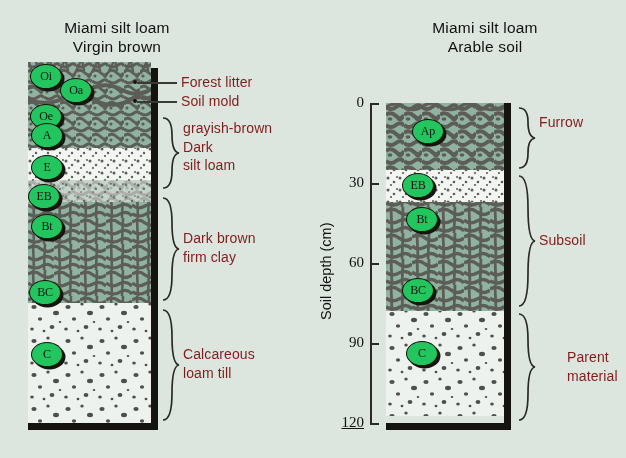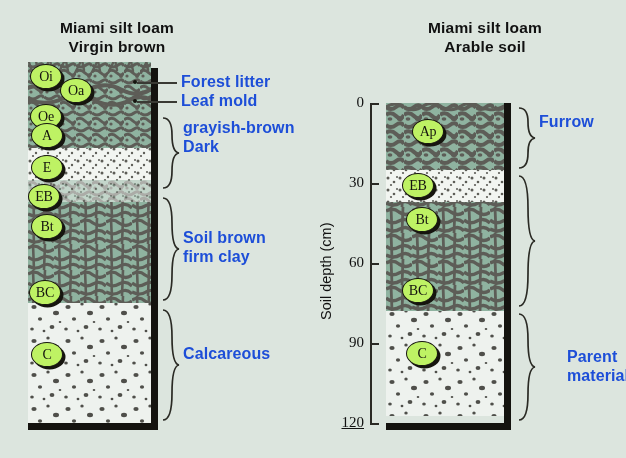--- a/index.html
+++ b/index.html
@@ -4,47 +4,47 @@
 <style>
   html,body{margin:0;padding:0;}
   body{
     width:626px;height:458px;overflow:hidden;
     background:#dce5de;
     font-family:"Liberation Sans", sans-serif;
     color:#14130f;
     position:relative;
   }
   .stage{position:absolute;left:0;top:0;width:626px;height:458px;}
-  .abs{position:absolute;font-weight:bold;}
+  .abs{position:absolute;}
 
   
   .title{
     font-size:15.5px;line-height:19px;text-align:center;
     letter-spacing:.2px;color:#111;
   }
 
   
   .column{position:absolute;overflow:hidden;}
   .edge-right{position:absolute;width:7px;background:#14130f;}
   .edge-bottom{position:absolute;height:7px;background:#14130f;}
 
   
   .tag{
     position:absolute;
     width:30px;height:23px;border-radius:50%;
-    background:#bef264;border:1.6px solid #16150f;
+    background:#22c55e;border:1.6px solid #16150f;
     box-shadow:2.5px 2.5px 0 0 #16150f;
     display:flex;align-items:center;justify-content:center;
-    font-size:14px;font-weight:400;color:#14130f;
+    font-size:12px;font-weight:400;color:#14130f;
     letter-spacing:-.2px;
     font-family:"Liberation Serif", serif;
   }
 
   
-  .callout{font-size:16px;line-height:18.5px;color:#1d4ed8;letter-spacing:.1px;}
+  .callout{font-size:14px;line-height:18.5px;color:#7f1d1d;letter-spacing:.1px;}
   .leader{position:absolute;height:1.6px;background:#3a3a34;}
   .dot{position:absolute;width:4px;height:4px;border-radius:50%;background:#16150f;}
 
   
   .axis-line{position:absolute;width:1.7px;background:#2a2a24;}
   .tick{position:absolute;height:1.7px;width:9px;background:#2a2a24;}
   .ticklabel{position:absolute;font-size:15px;color:#111;text-align:right;
              font-family:"Liberation Serif", serif;}
   .axis-title{
     position:absolute;font-size:14.5px;color:#111;white-space:nowrap;
@@ -157,43 +157,45 @@
 
   <div class="edge-right" style="left:151px;top:68px;height:362px;"></div>
   <div class="edge-bottom" style="left:28px;top:423px;width:130px;"></div>
 
   <div class="dot" style="left:133px;top:80px;"></div>
   <div class="leader" style="left:137px;top:82px;width:40px;"></div>
   <div class="abs callout" style="left:181px;top:73px;">Forest litter</div>
 
   <div class="dot" style="left:133px;top:99px;"></div>
   <div class="leader" style="left:137px;top:101px;width:40px;"></div>
-  <div class="abs callout" style="left:181px;top:92px;">Leaf mold</div>
+  <div class="abs callout" style="left:181px;top:92px;">Soil mold</div>
 
   <svg class="brace" style="left:160px;top:116px;" width="20" height="74">
     <path d="M3 2 Q12 2 12 19 Q12 36 19 37 Q12 38 12 55 Q12 72 3 72" stroke="#2a2a24" stroke-width="1.7" fill="none"></path>
   </svg>
   <div class="abs callout" style="left:183px;top:119px;width:145px;">
     <div>grayish-brown</div>
     <div>Dark</div>
+    <div>silt loam</div>
   </div>
 
   <svg class="brace" style="left:160px;top:196px;" width="20" height="106">
     <path d="M3 2 Q12 2 12 27 Q12 52 19 53 Q12 54 12 79 Q12 104 3 104" stroke="#2a2a24" stroke-width="1.7" fill="none"></path>
   </svg>
   <div class="abs callout" style="left:183px;top:229px;width:145px;">
-    <div>Soil brown</div>
+    <div>Dark brown</div>
     <div>firm clay</div>
   </div>
 
   <svg class="brace" style="left:160px;top:308px;" width="20" height="114">
     <path d="M3 2 Q12 2 12 29 Q12 56 19 57 Q12 58 12 85 Q12 112 3 112" stroke="#2a2a24" stroke-width="1.7" fill="none"></path>
   </svg>
   <div class="abs callout" style="left:183px;top:345px;width:145px;">
     <div>Calcareous</div>
+    <div>loam till</div>
   </div>
 
   <div class="axis-title" style="left:318px;top:320px;">Soil depth (cm)</div>
 
   <div class="axis-line" style="left:370px;top:103px;height:320px;"></div>
 
   <div class="tick" style="left:370px;top:103px;"></div>
   <div class="ticklabel" style="left:336px;top:94px;width:28px;">0</div>
 
   <div class="tick" style="left:370px;top:183px;"></div>
@@ -280,20 +282,23 @@
   <svg class="brace" style="left:516px;top:106px;" width="20" height="64">
     <path d="M3 2 Q12 2 12 16 Q12 31 19 32 Q12 33 12 47 Q12 62 3 62" stroke="#2a2a24" stroke-width="1.7" fill="none"></path>
   </svg>
   <div class="abs callout" style="left:539px;top:113px;width:86px;">
     <div>Furrow</div>
   </div>
 
   <svg class="brace" style="left:516px;top:174px;" width="20" height="134">
     <path d="M3 2 Q12 2 12 34 Q12 66 19 67 Q12 68 12 100 Q12 132 3 132" stroke="#2a2a24" stroke-width="1.7" fill="none"></path>
   </svg>
+  <div class="abs callout" style="left:539px;top:231px;width:86px;">
+    <div>Subsoil</div>
+  </div>
 
   <svg class="brace" style="left:516px;top:312px;" width="20" height="110">
     <path d="M3 2 Q12 2 12 28 Q12 54 19 55 Q12 56 12 82 Q12 108 3 108" stroke="#2a2a24" stroke-width="1.7" fill="none"></path>
   </svg>
   <div class="abs callout" style="left:539px;top:348px;width:86px;margin-left:28px;">
     <div>Parent</div>
     <div>material</div>
   </div>
 
 </div>

